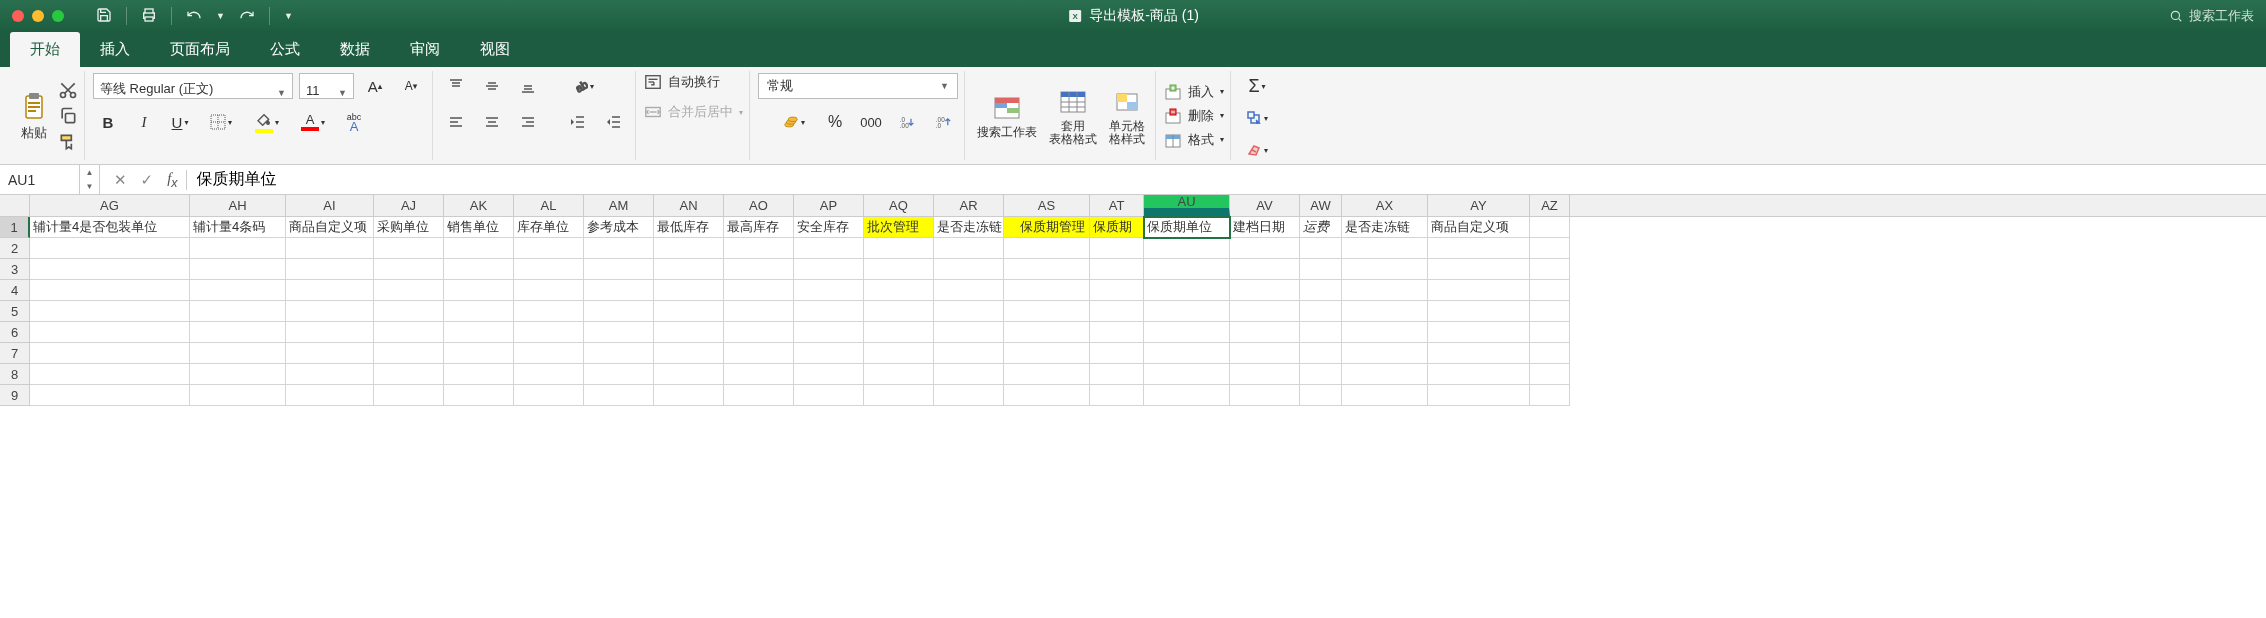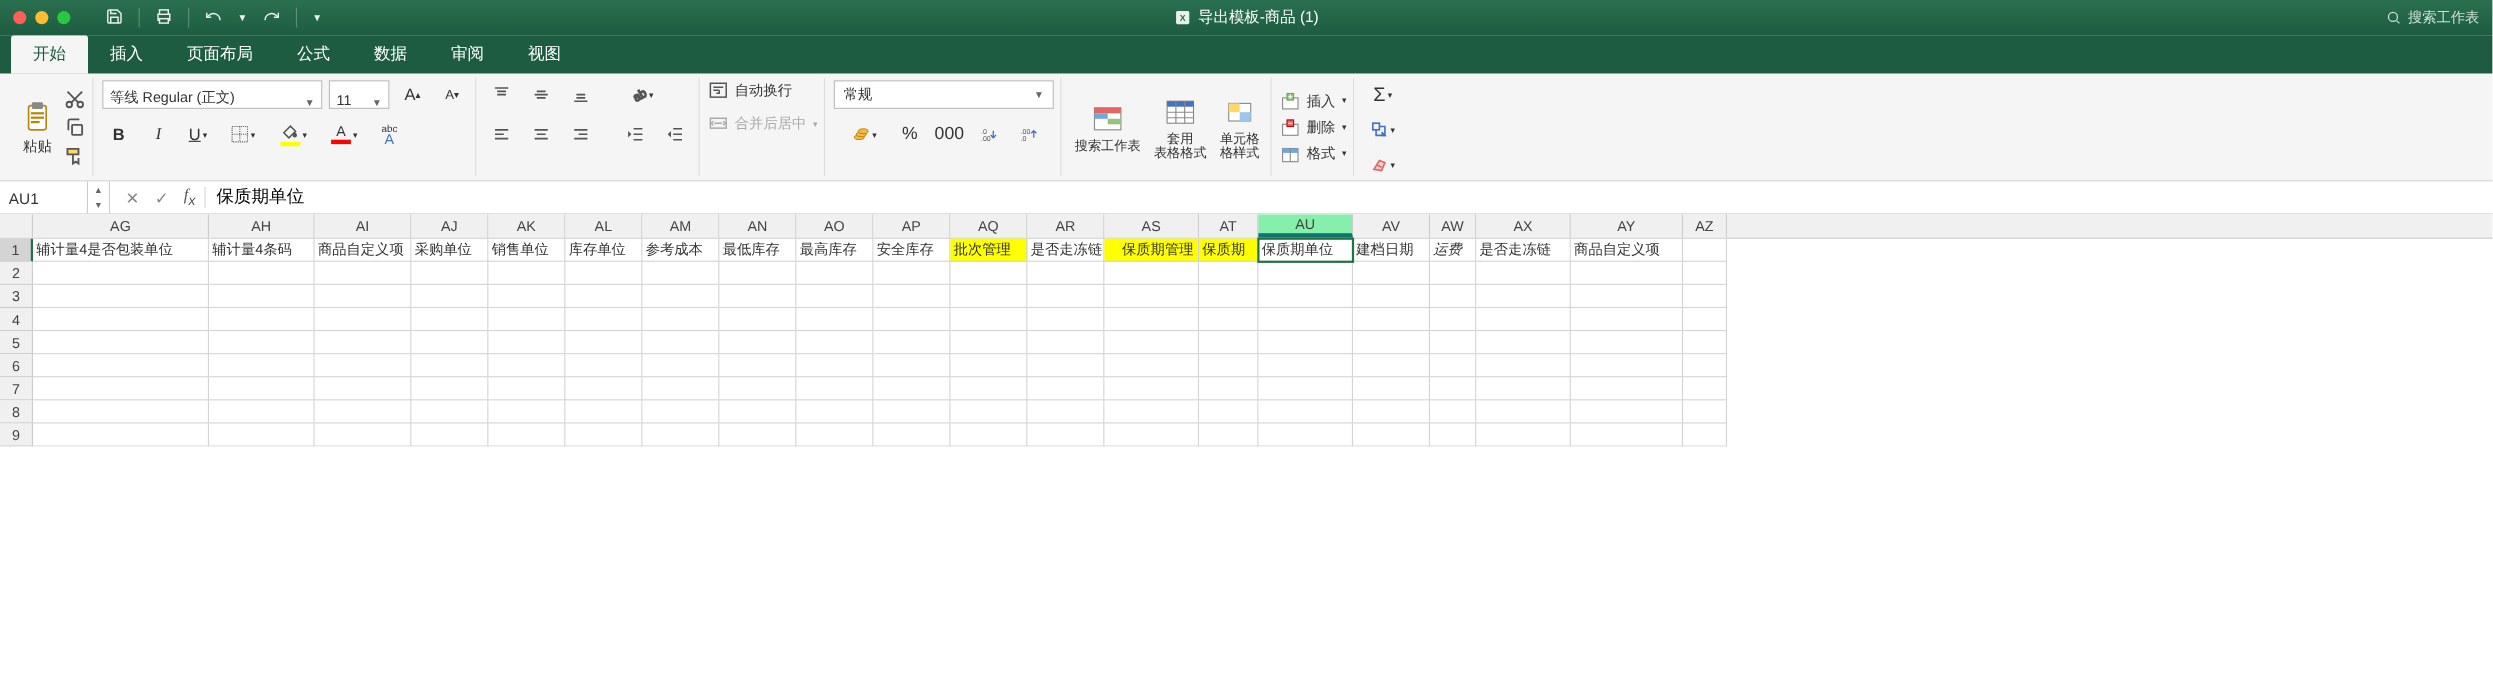--- a/index.html
+++ b/index.html
@@ -43,21 +43,21 @@
 .nbspin{width:20px;display:flex;flex-direction:column;border-right:1px solid #ccc;height:100%}
 .nbspin div{flex:1;display:flex;align-items:center;justify-content:center;font-size:8px;color:#666;cursor:pointer}
 .fbtns{display:flex;gap:14px;padding:0 14px;color:#888}
 .fbtns span{cursor:pointer;font-size:15px}
 .fx{font-style:italic;font-family:serif;font-size:15px;color:#555;padding-right:8px;border-right:1px solid #ccc}
 .finput{flex:1;padding:0 10px;font-size:16px;border:none;outline:none}
 .grid{position:relative;background:#fff}
 .colheads{display:flex;height:22px;border-bottom:1px solid #ccc;background:#f0f0f0}
 .corner{width:30px;border-right:1px solid #ccc;background:#f0f0f0}
 .ch{border-right:1px solid #ccc;display:flex;align-items:center;justify-content:center;font-size:13px;color:#444;background:#f0f0f0}
-.ch.sel{background:#86efac;border-bottom:4px solid #0f766e}
+.ch.sel{background:#22c55e;border-bottom:8px solid #0f766e}
 .gridrow{display:flex;height:21px}
 .rh{width:30px;border-right:1px solid #ccc;border-bottom:1px solid #ccc;display:flex;align-items:center;justify-content:center;font-size:13px;background:#f0f0f0;color:#444}
 .rh.sel{background:#d4d4d4;border-right:2px solid #217346}
 .cell{border-right:1px solid #d4d4d4;border-bottom:1px solid #d4d4d4;padding:0 3px;font-size:13px;display:flex;align-items:center;overflow:hidden;white-space:nowrap}
 .cell.hl{background:#ffff00}
 .cell.active{outline:2px solid #217346;outline-offset:-1px;z-index:2}
 </style>
 </head>
 <body>
 
@@ -316,39 +316,39 @@
             <polyline points="5 8 3 10 5 12"></polyline>
             <polyline points="15 8 17 10 15 12"></polyline>
           </svg>
         <span>合并后居中</span>
         <span style="font-size:8px">▾</span>
       </div>
     </div>
   </div>
 
   <div class="group">
-    <div class="grow" style="flex-direction:column;gap:10px;align-items:center">
+    <div class="grow" style="flex-direction:column;gap:10px;align-items:flex-end">
       <div class="fmtdd">
           <span>常规</span>
           <span class="ddarr">▼</span>
         </div>
       <div class="row">
         <div class="ibtn combo">
             <svg viewBox="0 0 18 18">
               <ellipse cx="7" cy="12" rx="5" ry="2.5" fill="#f4b942" stroke="#b8860b"></ellipse>
               <ellipse cx="9" cy="9" rx="5" ry="2.5" fill="#f4b942" stroke="#b8860b"></ellipse>
               <ellipse cx="11" cy="6" rx="5" ry="2.5" fill="#f4b942" stroke="#b8860b"></ellipse>
             </svg>
             <span style="font-size:8px;margin-left:2px">▾</span>
           </div>
         <div class="ibtn">
             <span style="font-size:16px">%</span>
           </div>
         <div class="ibtn">
-            <span style="font-size:16px">000</span>
+            <span style="font-size:13px">000</span>
           </div>
         <div class="ibtn">
             <svg viewBox="0 0 20 16">
               <text x="1" y="8" font-size="8" fill="#555">.0</text>
               <text x="1" y="16" font-size="8" fill="#555">.00</text>
               <path d="M15 4 L15 12 M12 9 L15 12 L18 9" stroke="#4472c4" stroke-width="1.5" fill="none"></path>
             </svg>
           </div>
         <div class="ibtn">
             <svg viewBox="0 0 20 16">

